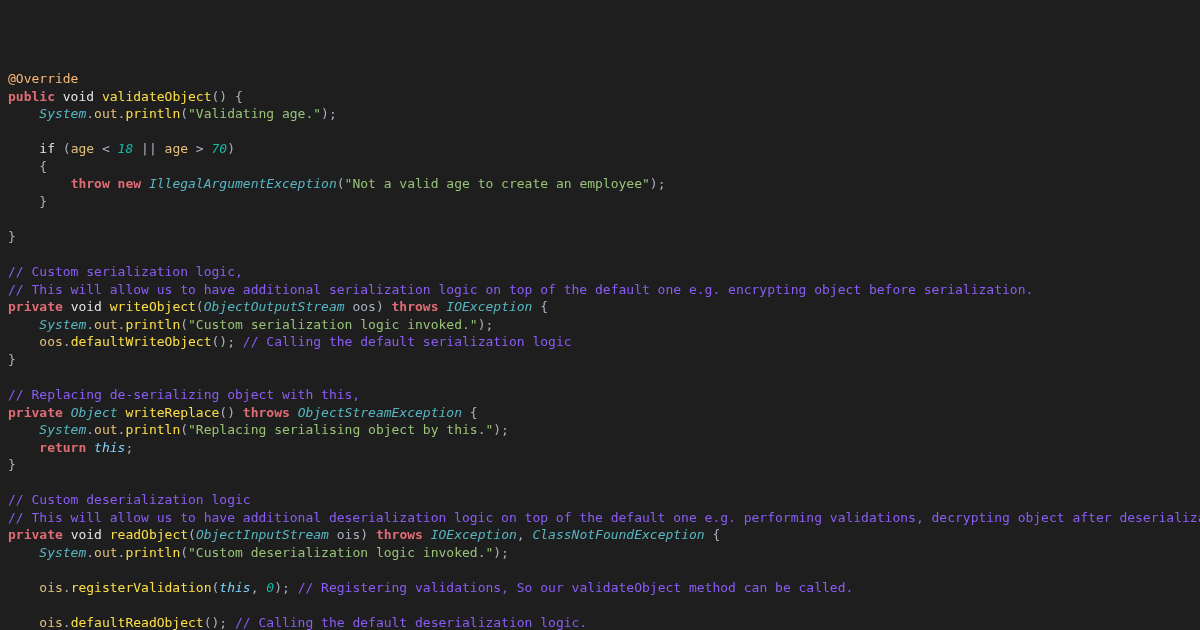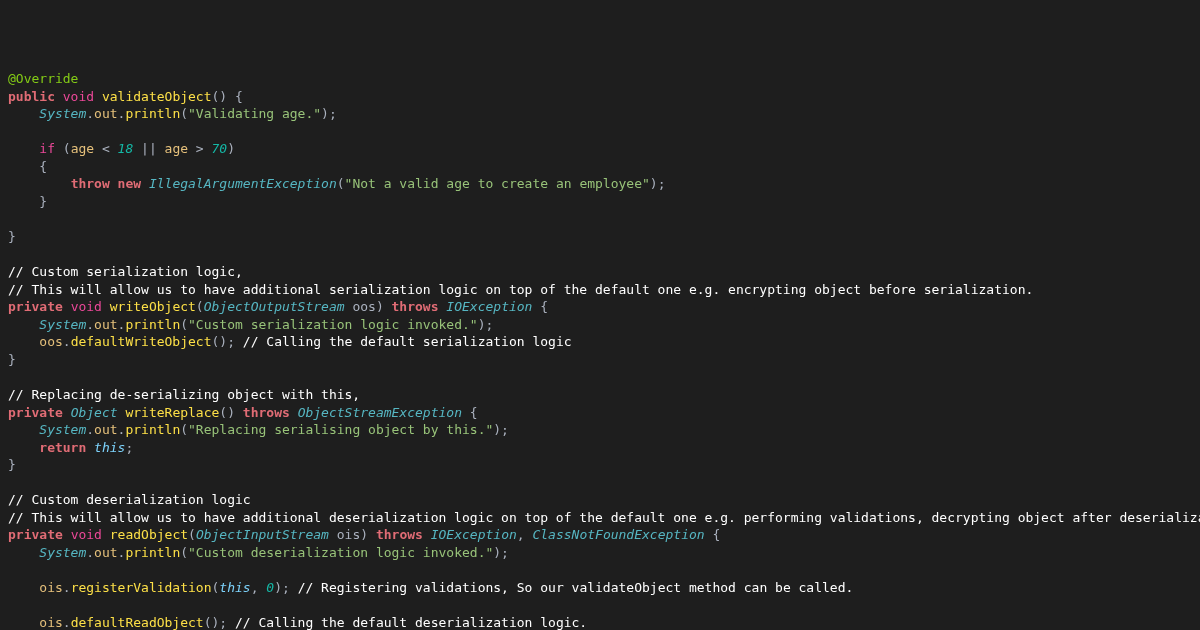--- a/index.html
+++ b/index.html
@@ -12,24 +12,24 @@
     color: #d4d4d4;
     white-space: pre;
     overflow: hidden;
     width: 1200px;
     height: 630px;
   }
   .code-block {
     padding: 0 8px;
   }
   .line { display: block; white-space: pre; }
-  .c-comment { color: #ffffff; }
-  .c-annotation { color: #84cc16; }
+  .c-comment { color: #8b5cf6; }
+  .c-annotation { color: #fdba74; }
   .c-keyword { color: #e06c75; font-weight: bold; }
-  .c-keyword2 { color: #ec4899; }
+  .c-keyword2 { color: #e5e5e5; }
   .c-class { color: #56b6c2; font-style: italic; }
   .c-method { color: #fde047; }
   .c-field { color: #e5c07b; text-align: center; }
   .c-string { color: #98c379; }
   .c-num { color: #14b8a6; font-style: italic; }
   .c-punc { color: #abb2bf; }
   .c-var { color: #abb2bf; }
   .c-this { color: #7dd3fc; font-style: italic; }
 </style>
 </head>

